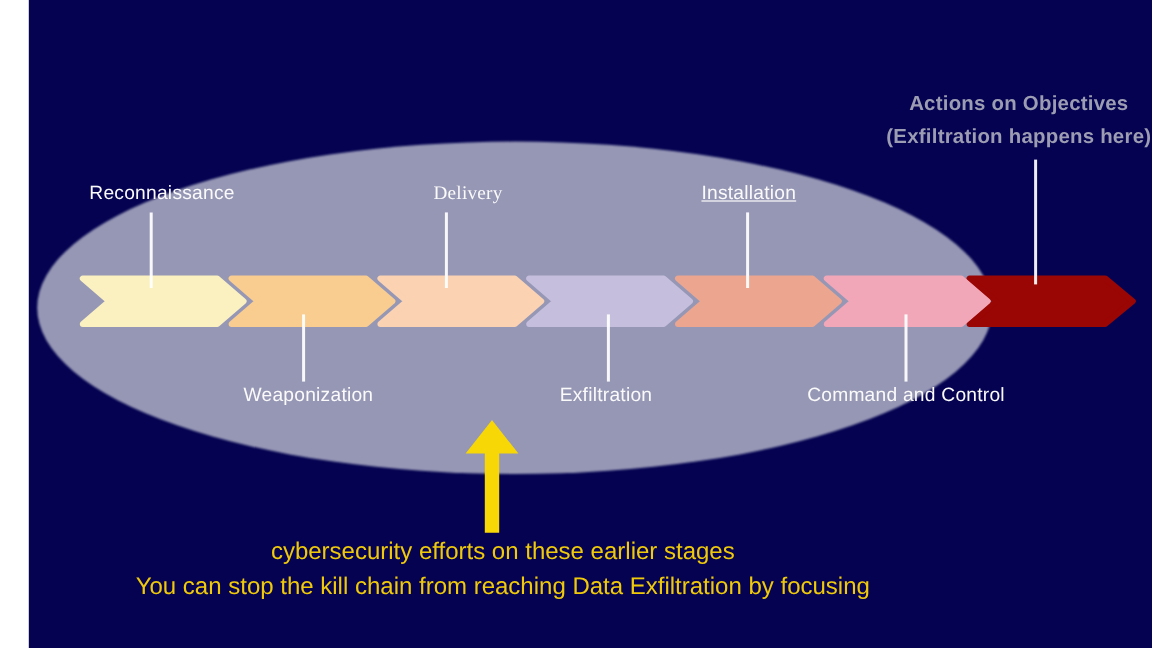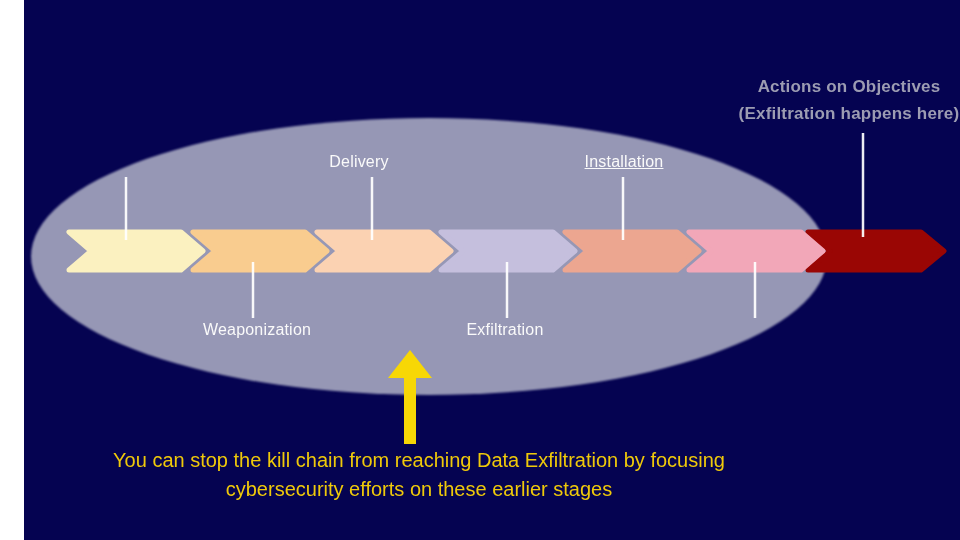--- a/index.html
+++ b/index.html
@@ -85,21 +85,23 @@
       <line x1="839" x2="839" y1="133" y2="237" stroke="#FFFFFF" stroke-opacity="0.93" stroke-width="2.5"></line>
       <polygon points="380,444 380,378 364,378 386,350 408,378 392,378 392,444" fill="#F7D705"></polygon>
     </svg>
 
   <div id="callout-title" style="color: rgb(156, 156, 178);">
     <div>Actions on Objectives</div>
     <div>(Exfiltration happens here)</div>
   </div>
 
   <div id="caption" style="color: rgb(239, 201, 10);">
+    <div>cybersecurity efforts on these earlier stages</div>
     <div>You can stop the kill chain from reaching Data Exfiltration by focusing</div>
-    <div>cybersecurity efforts on these earlier stages</div>
   </div>
 
+<div class="stage-label" style="left: 111px; top: 153px;">Reconnaissance</div>
     <div class="stage-label" style="left: 233px; top: 321px; text-align: right;">Weaponization</div>
-    <div class="stage-label" style="left: 335px; top: 153px;">Delivery</div>
+    <div class="stage-label" style="left: 366px; top: 153px; font-family: Liberation Serif, serif;">Delivery</div>
     <div class="stage-label" style="left: 481px; top: 321px;">Exfiltration</div>
     <div class="stage-label" style="left: 600px; top: 153px; text-decoration: underline;">Installation</div>
+    <div class="stage-label" style="left: 731px; top: 321px;">Command and Control</div>
   </div>
 
 </body></html>

